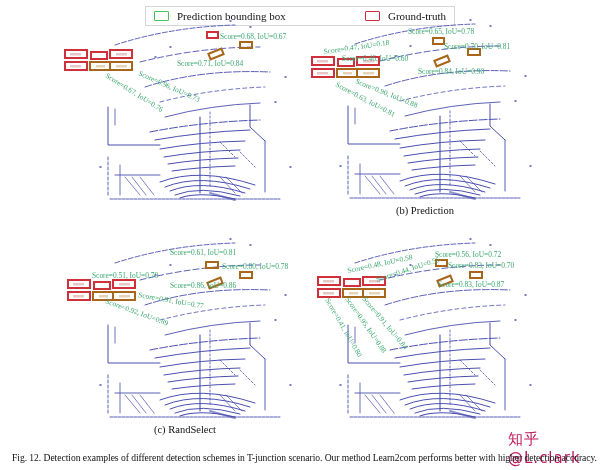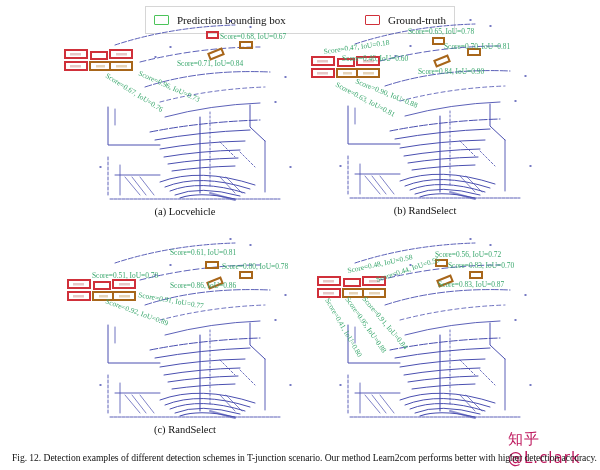--- a/index.html
+++ b/index.html
@@ -1,17 +1,17 @@
 <!DOCTYPE html>
 <html><head>
 <meta charset="utf-8">
 <style>
   html,body{margin:0;padding:0;background:#fff;}
   body{width:600px;height:470px;position:relative;overflow:hidden;font-family:"Liberation Serif","DejaVu Serif",serif;color:#111;}
-  .legend{position:absolute;left:145px;top:6px;width:310px;height:28px;border:1px solid #d6d6d6;background:#fff;display:flex;align-items:center;justify-content:space-between;padding:0 8px;box-sizing:border-box;font-size:11px;}
+  .legend{position:absolute;left:145px;top:6px;width:310px;height:20px;border:1px solid #d6d6d6;background:#fff;display:flex;align-items:center;justify-content:space-between;padding:0 8px;box-sizing:border-box;font-size:11px;}
   .legend .item{display:flex;align-items:center;gap:8px;}
   .legend .sw{width:13px;height:8px;border:1.5px solid;border-radius:1px;}
   .panel{position:absolute;width:250px;height:200px;}
   .panel svg{position:absolute;left:0;top:0;width:250px;height:185px;}
   .cap{position:absolute;left:0;width:100%;text-align:center;font-size:10.5px;bottom:0;}
   .fig-caption{position:absolute;left:12px;top:452px;font-size:9.6px;white-space:nowrap;letter-spacing:-0.05px;}
   .watermark{position:absolute;left:508px;top:430px;font-family:"DejaVu Sans",sans-serif;font-size:15px;color:#be185d;letter-spacing:1px;}
   .ann{font-family:"Liberation Serif",serif;font-size:7.4px;fill:#3aa76d;}
 </style>
 </head>
@@ -93,41 +93,40 @@
         <use href="#cars"></use>
       </g>
     <rect x="147" y="15" width="11" height="6" fill="none" stroke="#d0303a" stroke-width="2"></rect>
     <rect x="180" y="25" width="12" height="6" fill="none" stroke="#a8661a" stroke-width="2"></rect>
     <rect x="149" y="34" width="14" height="6" fill="none" stroke="#a8661a" stroke-width="2" transform="rotate(-22 156 37)"></rect>
     <text class="ann" x="160" y="22">Score=0.68, IoU=0.67</text>
     <text class="ann" x="117" y="49">Score=0.71, IoU=0.84</text>
     <text class="ann" x="78" y="58" transform="rotate(24 78 58)">Score=0.96, IoU=0.73</text>
     <text class="ann" x="45" y="60" transform="rotate(32 45 60)">Score=0.67, IoU=0.76</text>
   </svg>
-  <div class="cap">(a) Locvehicle</div>
 </div>
 
 <div class="panel" style="left:300px;top:16px;">
   <svg viewBox="0 0 250 185">
     <use href="#cloud"></use>
     <g transform="translate(7,8)">
         <use href="#cars"></use>
       </g>
     <rect x="133" y="22" width="11" height="6" fill="none" stroke="#a8661a" stroke-width="2"></rect>
     <rect x="168" y="33" width="12" height="6" fill="none" stroke="#a8661a" stroke-width="2"></rect>
     <rect x="135" y="42" width="14" height="6" fill="none" stroke="#a8661a" stroke-width="2" transform="rotate(-22 142 45)"></rect>
     <text class="ann" x="108" y="18">Score=0.65, IoU=0.78</text>
     <text class="ann" x="24" y="38" transform="rotate(-8 24 38)">Score=0.47, IoU=0.18</text>
     <text class="ann" x="42" y="45">Score=0.46, IoU=0.60</text>
     <text class="ann" x="144" y="33">Score=0.70, IoU=0.81</text>
     <text class="ann" x="118" y="58">Score=0.84, IoU=0.90</text>
     <text class="ann" x="55" y="67" transform="rotate(22 55 67)">Score=0.90, IoU=0.88</text>
     <text class="ann" x="35" y="70" transform="rotate(28 35 70)">Score=0.63, IoU=0.81</text>
   </svg>
-  <div class="cap">(b) RandSelect</div>
+  <div class="cap">(b) Prediction</div>
 </div>
 
 <div class="panel" style="left:60px;top:235px;">
   <svg viewBox="0 0 250 185">
     <use href="#cloud"></use>
     <g transform="translate(3,12)">
         <use href="#cars"></use>
       </g>
     <rect x="146" y="27" width="12" height="6" fill="none" stroke="#a8661a" stroke-width="2"></rect>
     <rect x="180" y="37" width="12" height="6" fill="none" stroke="#a8661a" stroke-width="2"></rect>

